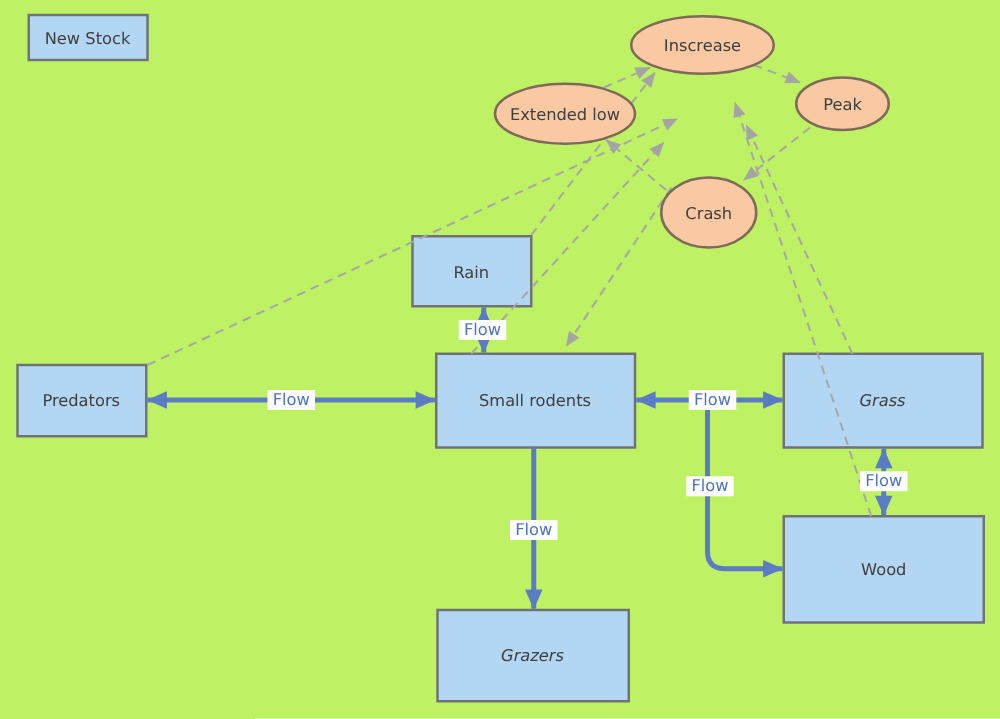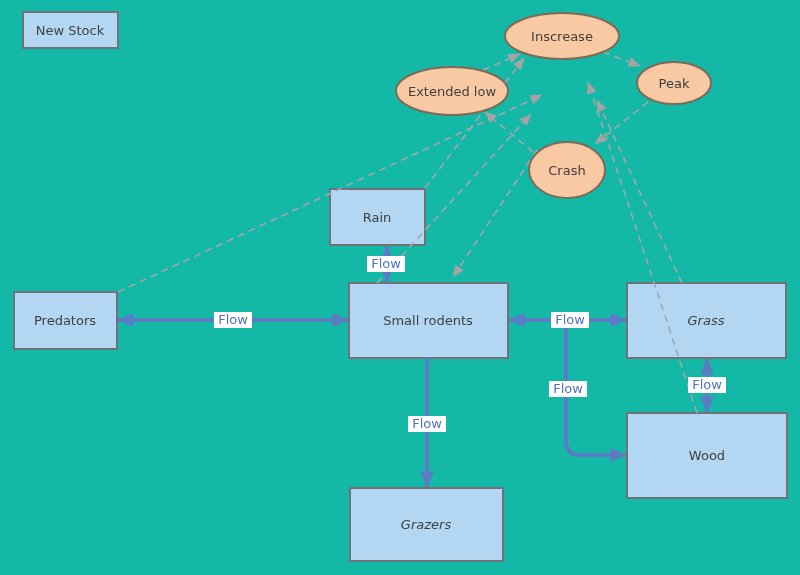--- a/index.html
+++ b/index.html
@@ -1,16 +1,16 @@
 <!DOCTYPE html>
 <html><head>
 <meta charset="utf-8">
 <style>
   html,body{margin:0;padding:0;background:#ffffff;}
-  .canvas-wrap{width:800px;height:575px;position:relative;background:#14b8a6;overflow:hidden;}
+  .canvas-wrap{width:800px;height:575px;position:relative;background:#bef264;overflow:hidden;}
   svg{display:block;font-family:"DejaVu Sans", "Liberation Sans", sans-serif;}
   .node-rect{fill:#b3d7f2;stroke:#6f7378;stroke-width:2px;}
   .node-ellipse{fill:#f9c9a3;stroke:#7d6a57;stroke-width:2px;}
   .node-label{fill:#3f3f3f;font-size:13px;text-anchor:middle;}
   .node-label.italic{font-style:italic;}
   .relation-line{fill:none;stroke:#a6a6a6;stroke-width:1.6px;stroke-dasharray:7 5;}
   .flow-line{fill:none;stroke:#5b7cc4;stroke-width:4px;}
   .flow-label-bg{fill:#ffffff;}
   .flow-label{fill:#4f73c4;font-size:13px;text-anchor:middle;}
 </style>

